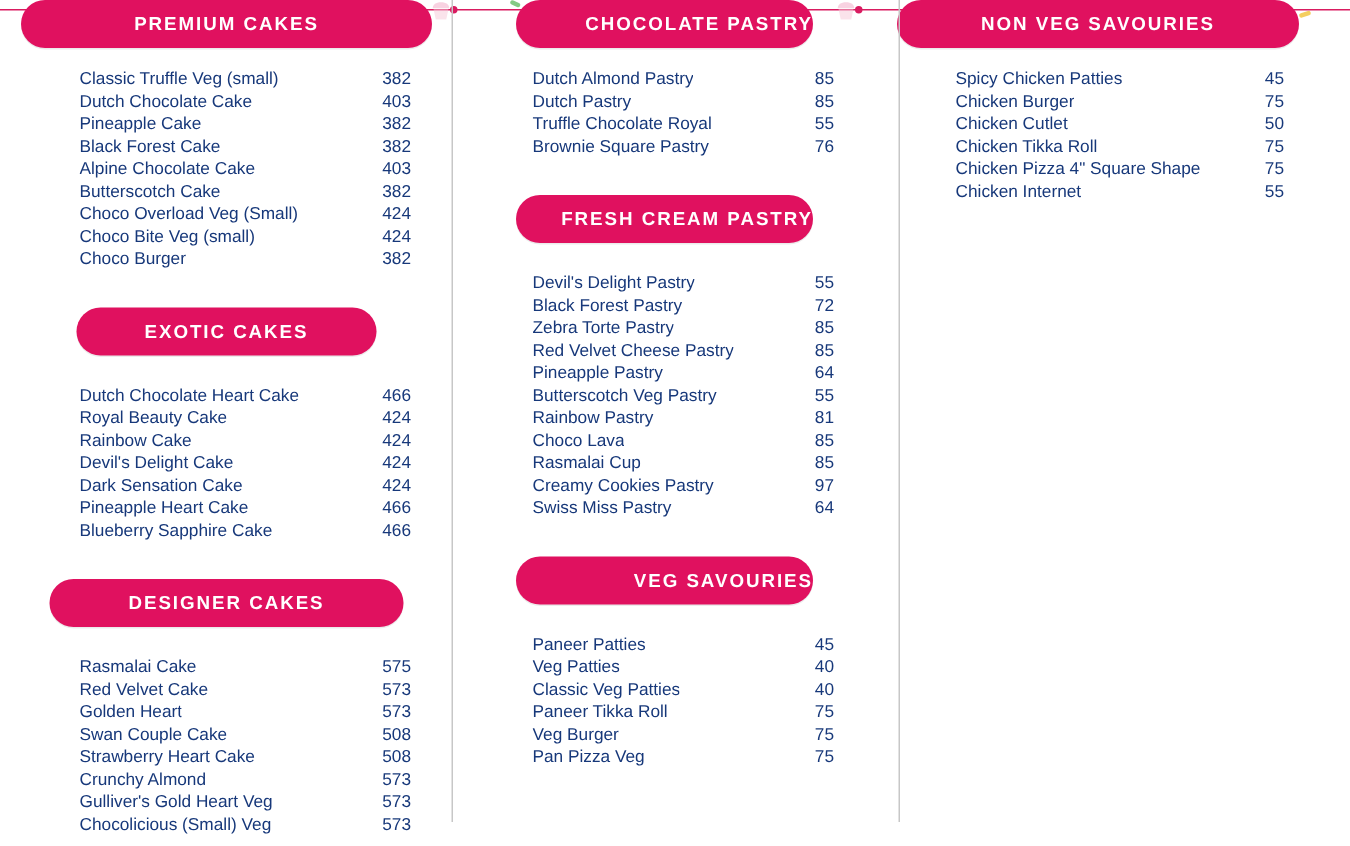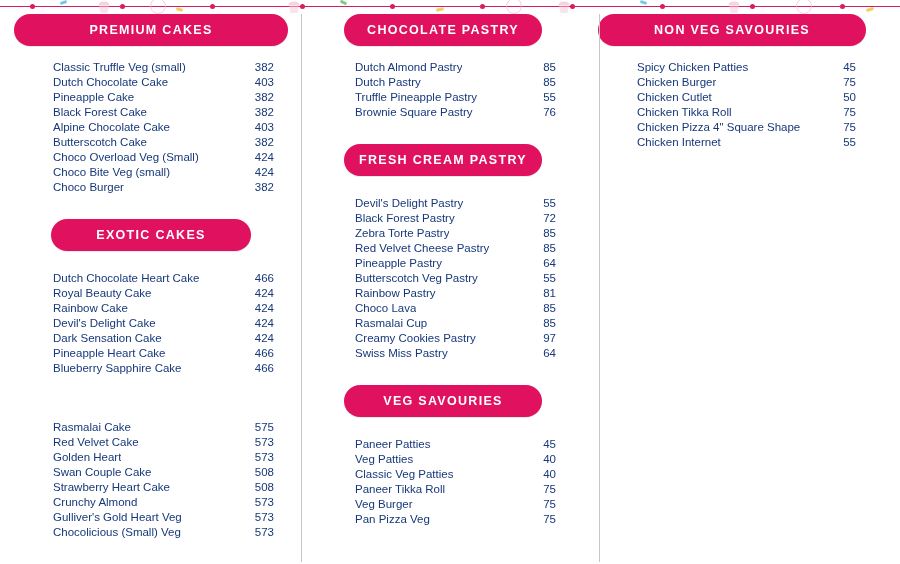--- a/index.html
+++ b/index.html
@@ -54,21 +54,21 @@
   }
   .swirl {
     position: absolute;
     border: 1px solid #f3b6cd;
     border-radius: 50%;
     opacity: .7;
   }
   
   .columns {
     position: absolute;
-    top: 14px; left: 0;
+    top: 0; left: 0;
     width: 880px;
     height: 550px;
     display: flex;
   }
   .col {
     position: relative;
     box-sizing: border-box;
     padding: 0 14px;
   }
   .col-1 { width: 302px; }
@@ -95,21 +95,21 @@
     text-align: center;
     font-size: 12.5px;
     letter-spacing: 1.3px;
     font-weight: bold;
     padding: 9px 0 9px;
     box-shadow: 0 1px 0 rgba(0,0,0,.08);
   }
   .hdr-w-274 { width: 274px; }
   .hdr-w-200 { width: 200px; }
   .hdr-w-236 { width: 236px; }
-  .hdr-w-198 { width: 198px; }
+  .hdr-w-198 { width: 198px; text-align: right; }
   .hdr-w-268 { width: 268px; }
 
   .items {
     margin-top: 14px;
     padding: 0 0 0 1px;
   }
   .item {
     display: flex;
     align-items: baseline;
     justify-content: space-between;
@@ -269,20 +269,21 @@
           <div class="item">
               <span class="name">Blueberry Sapphire Cake</span>
               <span class="price">466</span>
             </div>
         </div>
       </div>
 
       <div class="gap-md"></div>
 
       <div class="section">
+        <div class="section-header hdr-w-236">DESIGNER CAKES</div>
         <div class="items" style="margin-top:20px;">
           <div class="item">
               <span class="name">Rasmalai Cake</span>
               <span class="price">575</span>
             </div>
           <div class="item">
               <span class="name">Red Velvet Cake</span>
               <span class="price">573</span>
             </div>
           <div class="item">
@@ -321,21 +322,21 @@
         <div class="items">
           <div class="item">
               <span class="name">Dutch Almond Pastry</span>
               <span class="price">85</span>
             </div>
           <div class="item">
               <span class="name">Dutch Pastry</span>
               <span class="price">85</span>
             </div>
           <div class="item">
-              <span class="name">Truffle Pineapple Pastry</span>
+              <span class="name">Truffle Chocolate Royal</span>
               <span class="price">55</span>
             </div>
           <div class="item">
               <span class="name">Brownie Square Pastry</span>
               <span class="price">76</span>
             </div>
         </div>
       </div>
 
       <div class="gap-md"></div>

